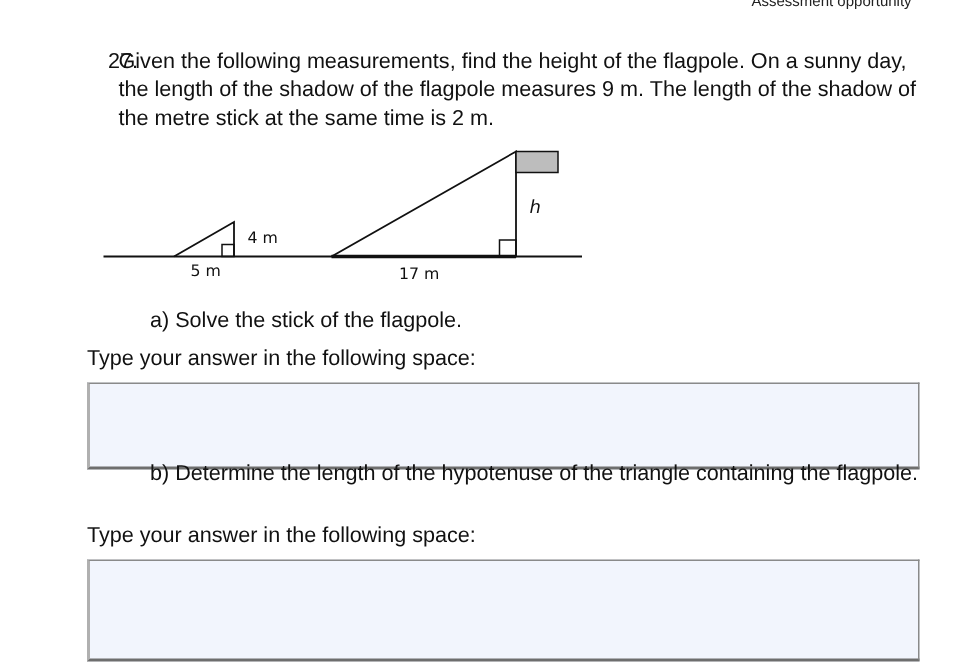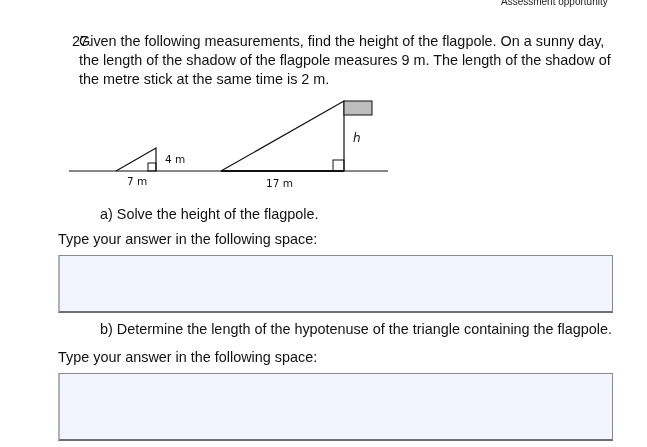--- a/index.html
+++ b/index.html
@@ -51,24 +51,24 @@
     <polyline points="116,171 156,148 156,171" fill="none" stroke="#111" stroke-width="1.2"></polyline>
     <rect x="148" y="163" width="8" height="8" fill="none" stroke="#111" stroke-width="1"></rect>
 
     <line x1="221" y1="171" x2="344" y2="171" stroke="#111" stroke-width="2.2"></line>
     <polyline points="221,171 344,101 344,171" fill="none" stroke="#111" stroke-width="1.2"></polyline>
     <rect x="333" y="160" width="11" height="11" fill="none" stroke="#111" stroke-width="1"></rect>
 
     <rect x="344" y="101" width="28" height="14" fill="#bdbdbd" stroke="#111" stroke-width="1"></rect>
   </svg>
   <span class="fig-label" style="left:165px;top:153px">4 m</span>
-  <span class="fig-label" style="left:127px;top:175px">7 m</span>
+  <span class="fig-label" style="left:127px;top:175px">5 m</span>
   <span class="fig-label italic" style="left:353px;top:131px">h</span>
   <span class="fig-label" style="left:266px;top:177px">17 m</span>
 </div>
 
-<div class="prompt" style="left:100px;top:206px">a)  Solve the height of the flagpole.</div>
+<div class="prompt" style="left:100px;top:206px">a)  Solve the stick of the flagpole.</div>
 <div class="prompt" style="left:58px;top:231px">Type your answer in the following space:</div>
 <textarea class="answer-box" style="top: 255px; height: 58px;" value=""></textarea>
 
-<div class="prompt" style="left:100px;top:321px">b)  Determine the length of the hypotenuse of the triangle containing the flagpole.</div>
+<div class="prompt" style="left:100px;top:308px">b)  Determine the length of the hypotenuse of the triangle containing the flagpole.</div>
 <div class="prompt" style="left:58px;top:349px">Type your answer in the following space:</div>
 <textarea class="answer-box" style="top: 373px; height: 68px;" value=""></textarea>
 
 </body></html>

